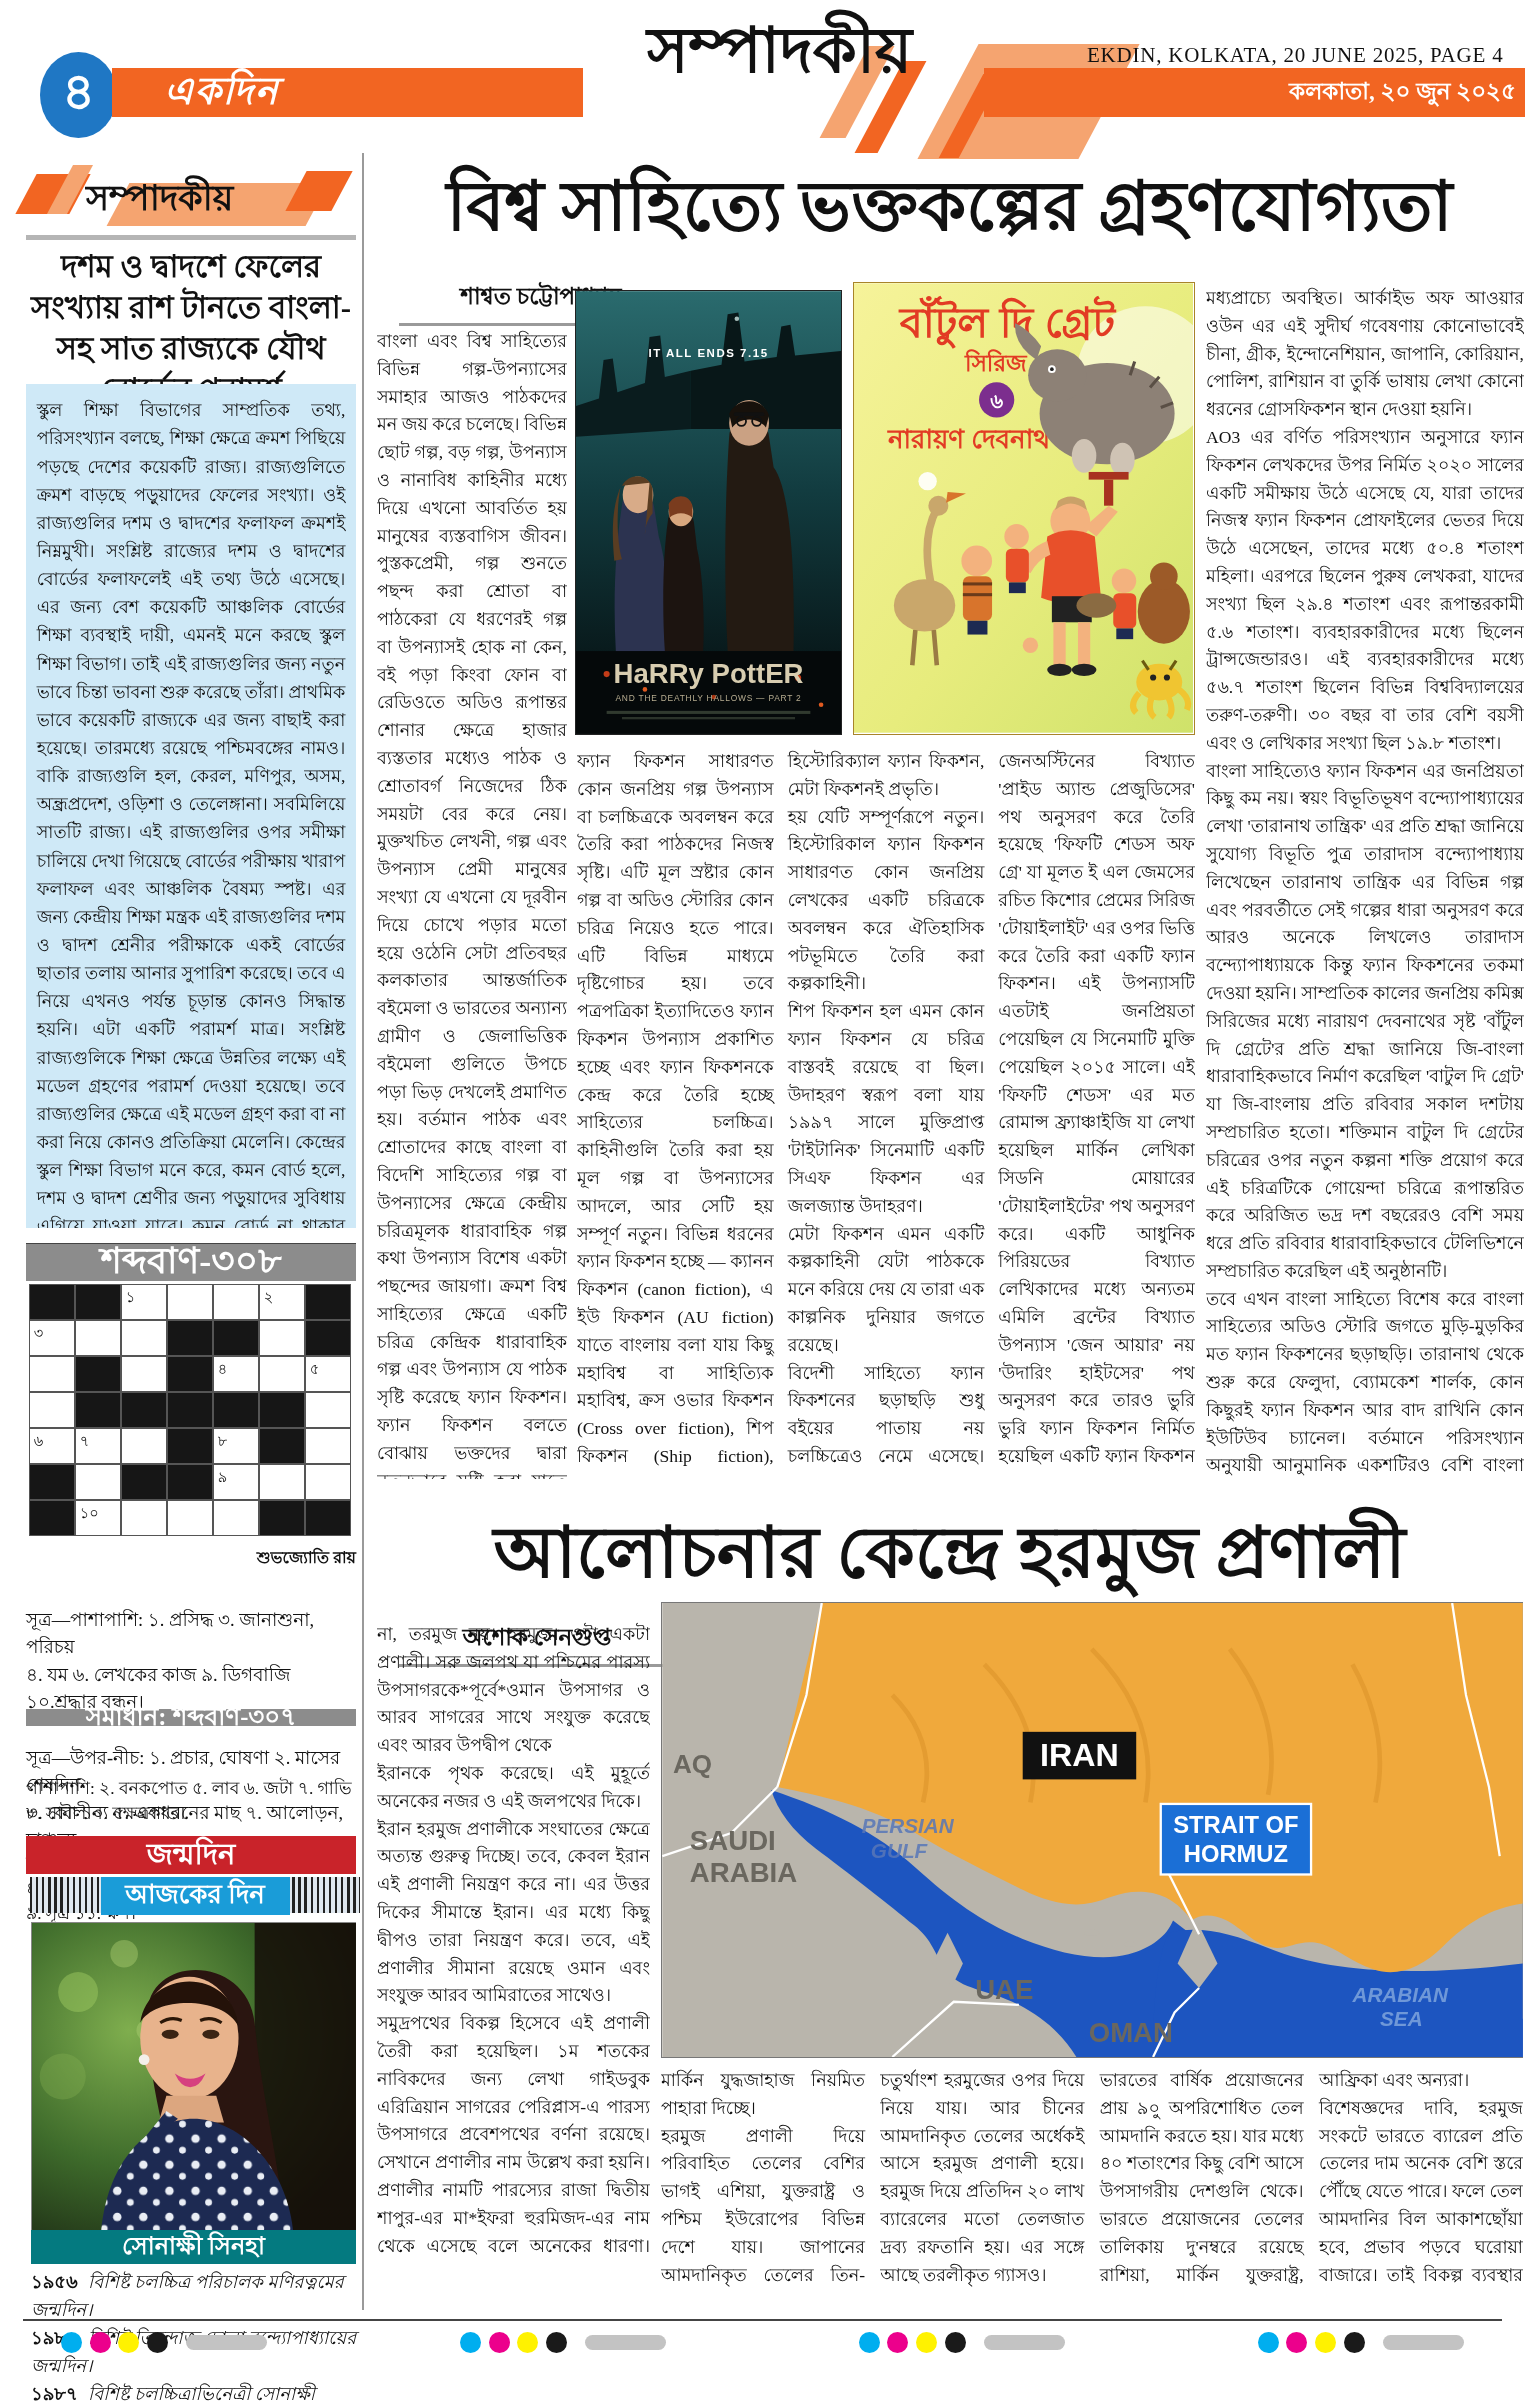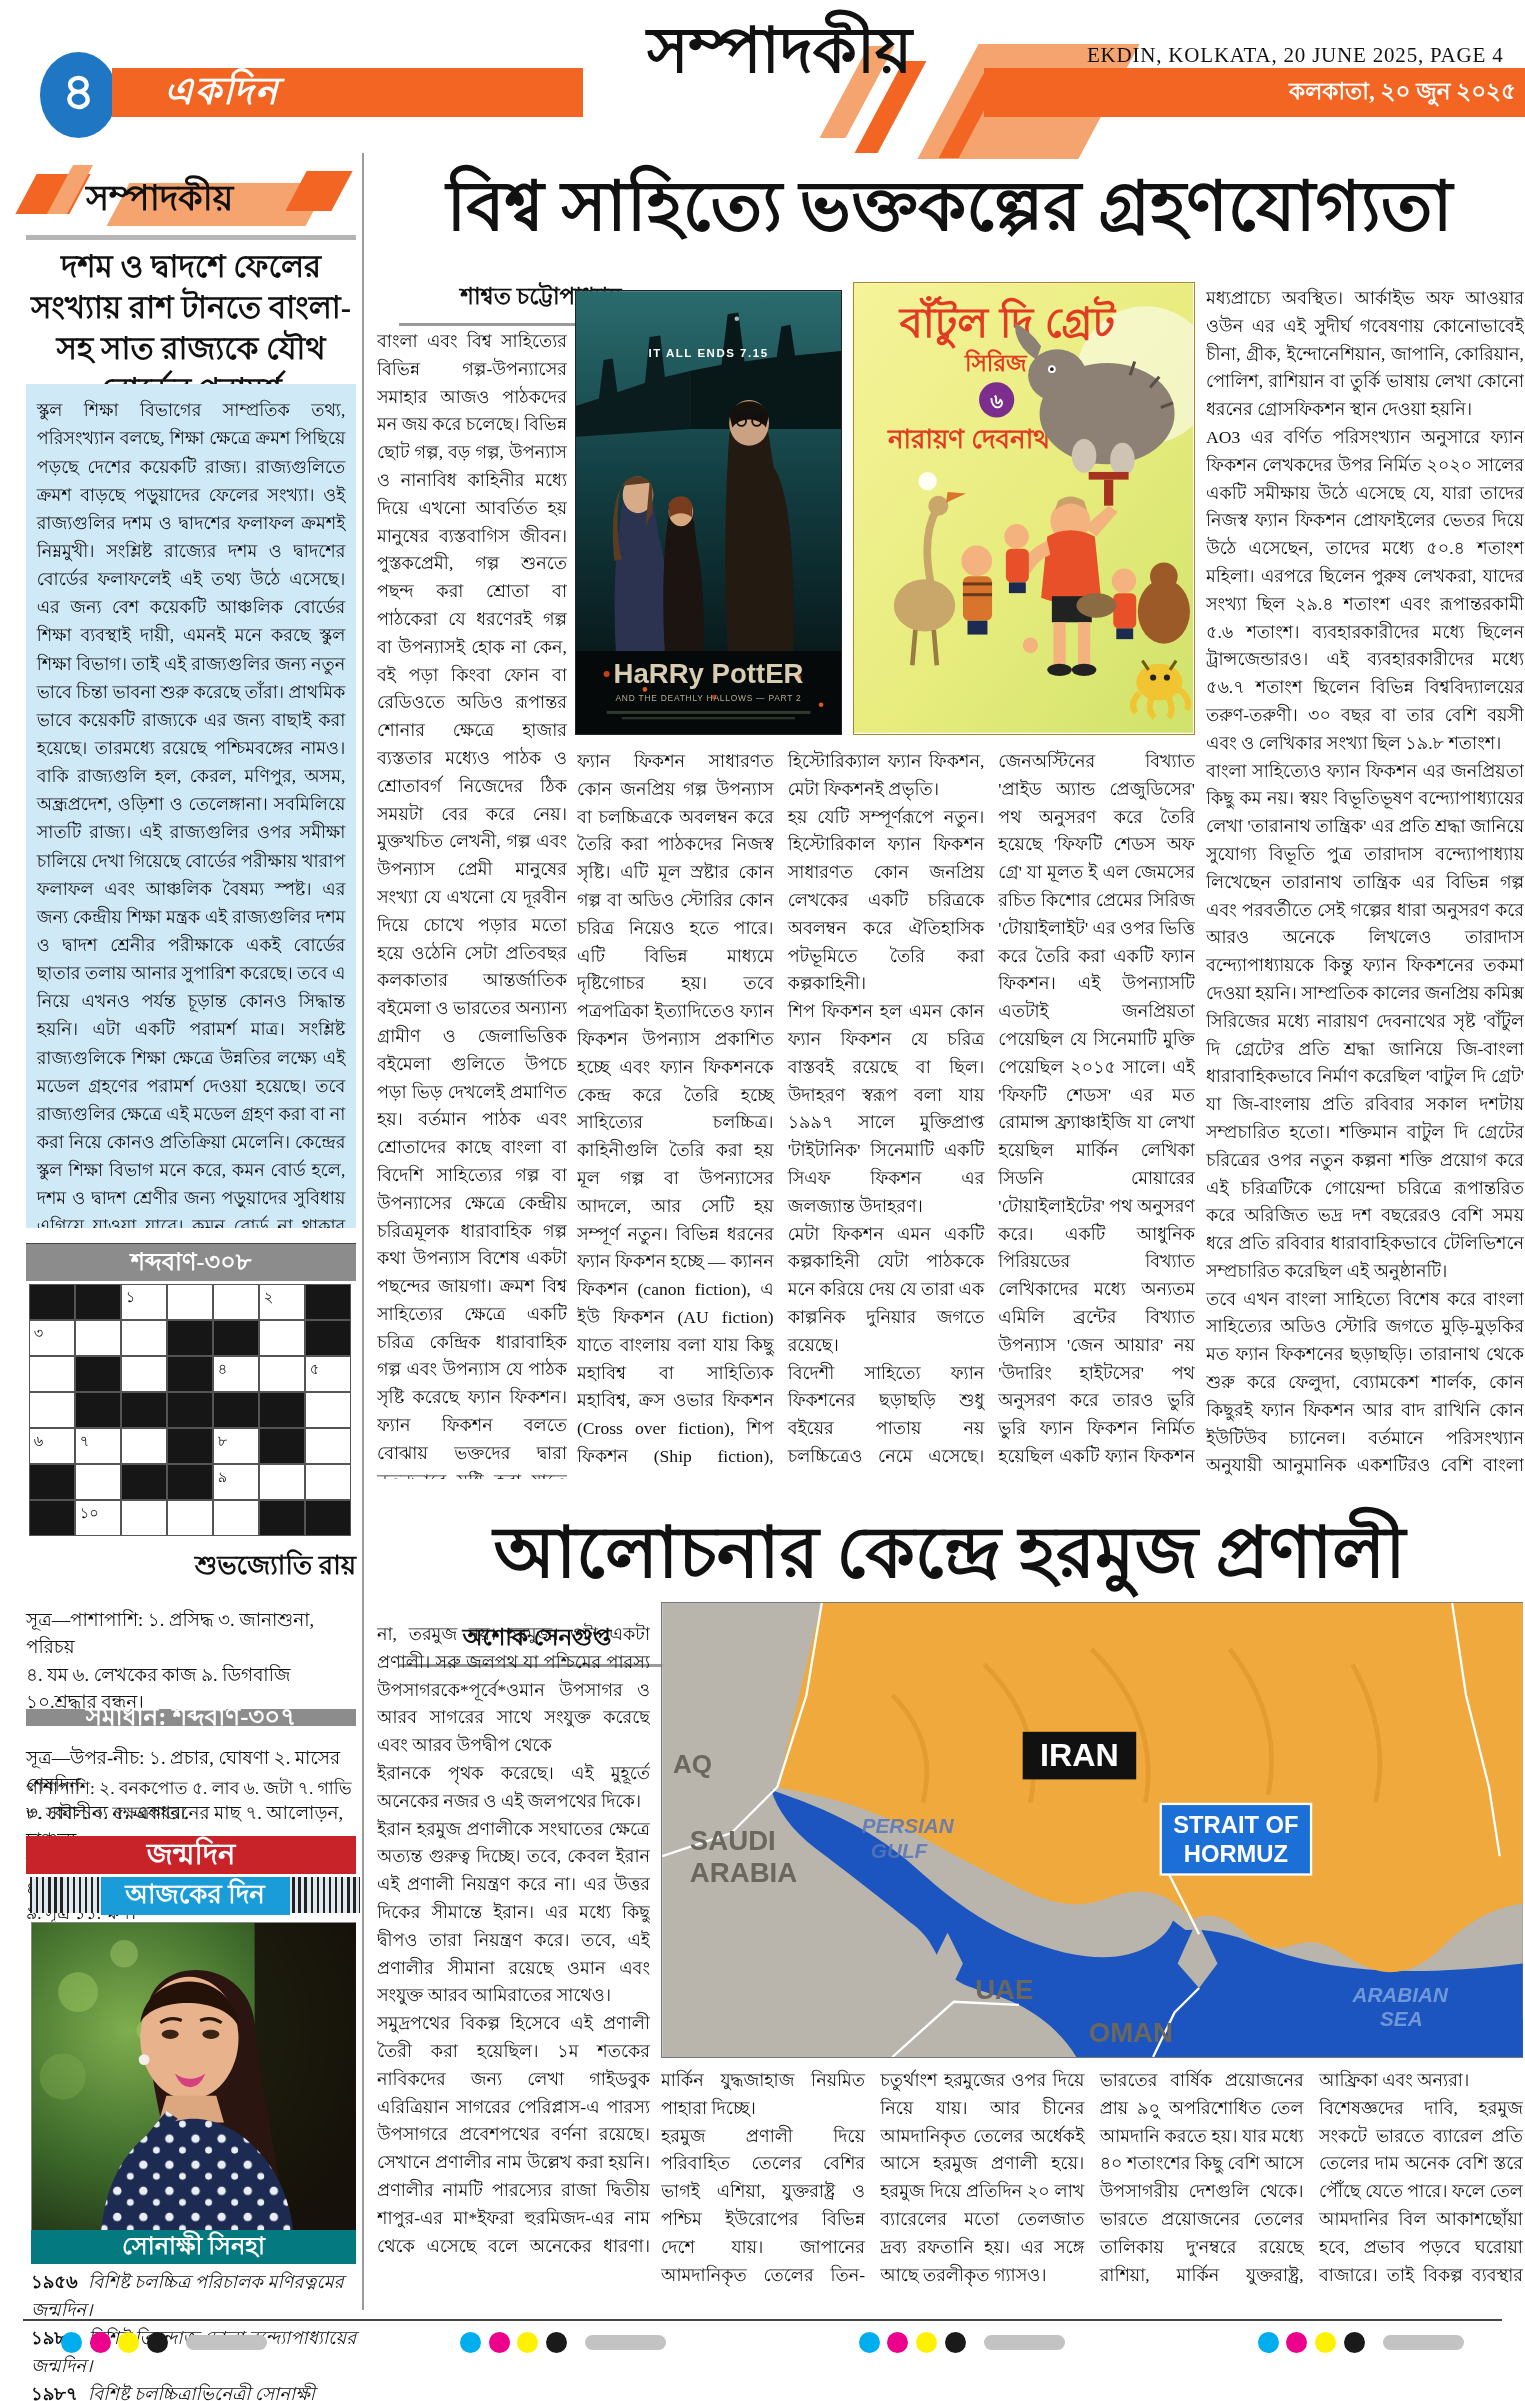--- a/index.html
+++ b/index.html
@@ -20,26 +20,26 @@
   
   .vrule{width:1.5px;background:#9a9a9a;}
   
   .sec-logo-wrap{left:26px;top:160px;width:330px;height:74px;}
   .sec-logo-text{position:absolute;left:60px;top:10.7px;font-size:35px;font-weight:bold;z-index:3;}
   .gray-rule{left:26px;top:235px;width:330px;height:5.4px;background:#b5b5b5;}
   .edit-headline{left:26px;top:247px;width:330px;text-align:center;font-size:31px;font-weight:600;line-height:1.32;}
   .edit-body{left:26px;top:384px;width:330px;height:844px;background:#cfe9f7;box-sizing:border-box;
     padding:12.3px 10.7px;font-size:17.6px;line-height:1.6;text-align:justify;overflow:hidden;white-space:pre-line;}
   .cw-titlebar{left:26px;top:1243px;width:330px;height:37px;background:#8c8c8c;color:#fff;display:flex;
-    align-items:center;justify-content:center;font-size:24px;font-weight:bold;border-top:1.5px solid #444;}
+    align-items:center;justify-content:center;font-size:36px;font-weight:bold;border-top:1.5px solid #444;}
   .cw-grid{left:29px;top:1284px;width:324px;display:grid;grid-template-columns:repeat(7,46px);grid-auto-rows:36px;}
   .cw-cell{position:relative;background:#fff;border:0.8px solid #555;box-sizing:border-box;}
   .cw-cell.black{background:#161616;}
   .cw-num{position:absolute;left:3.8px;top:0.8px;font-size:14.6px;font-family:"Liberation Serif",serif;}
-  .cw-setter{left:26px;top:1545px;width:330px;text-align:right;font-size:26px;font-weight:bold;}
+  .cw-setter{left:26px;top:1545px;width:330px;text-align:right;font-size:16px;font-weight:bold;}
   .cw-clues{left:26px;top:1579px;width:330px;font-size:18.4px;line-height:1.5;white-space:pre-line;}
   .cw-solbar{left:26px;top:1709px;width:330px;height:17px;background:#8c8c8c;color:#fff;display:flex;
     align-items:center;justify-content:center;font-size:24.6px;font-weight:bold;}
   .cw-sols{left:26px;top:1751px;width:330px;font-size:17.3px;line-height:1.45;white-space:pre-line;}
   .bday-red{left:26px;top:1836px;width:330px;height:38px;background:#c9232a;color:#fff;display:flex;
     align-items:center;justify-content:center;font-size:29px;font-weight:bold;}
   .bday-stripe{left:30px;top:1877px;width:330px;height:36px;background:
      repeating-linear-gradient(90deg,#222 0 2.3px,#dfe7ef 2.3px 6.1px);display:flex;align-items:flex-start;justify-content:center;}
   .bday-blue{width:189px;height:38px;background:#1a9cd8;color:#fff;display:flex;align-items:center;
     justify-content:center;font-size:26px;font-weight:bold;}

